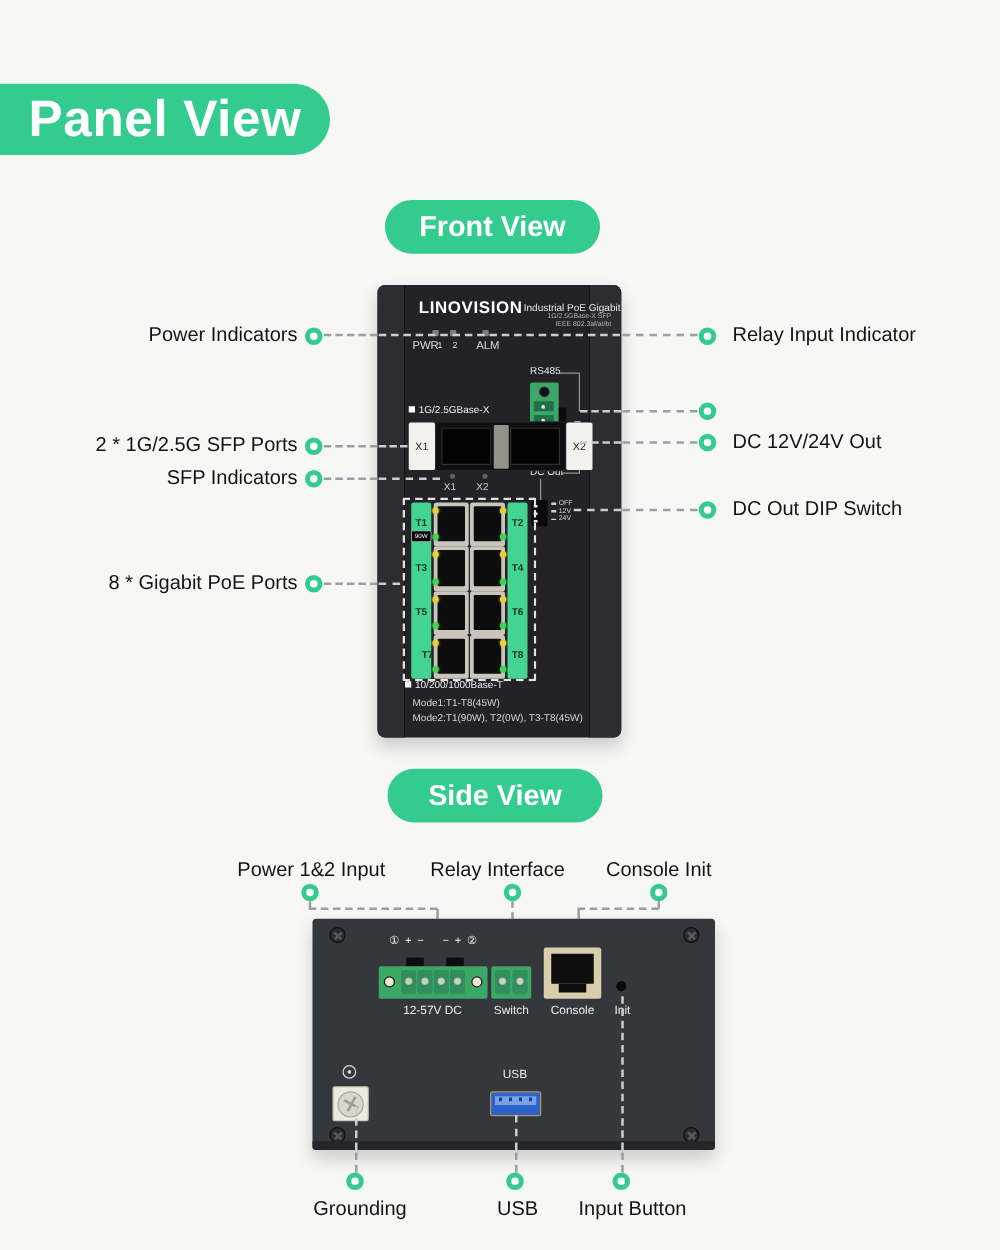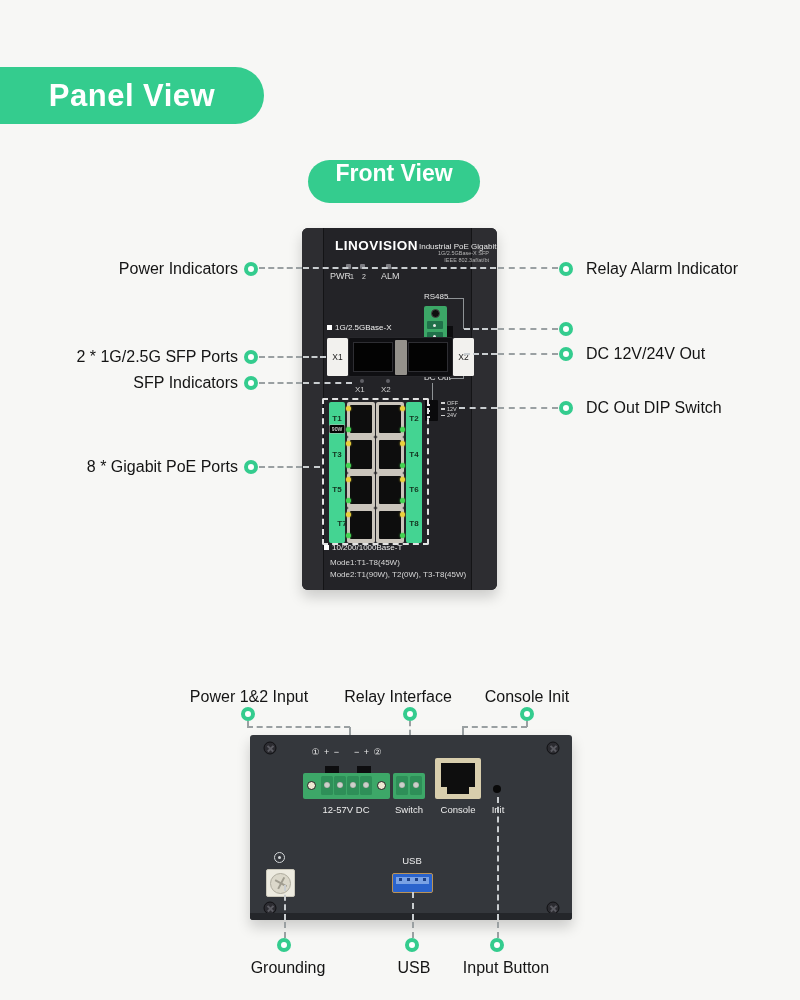--- a/index.html
+++ b/index.html
@@ -4,24 +4,24 @@
 <style>
   :root { --green:#34cc8e; }
   * { margin:0; padding:0; box-sizing:border-box; }
   html,body { background:#ffffff; }
   body { font-family:"Liberation Sans", sans-serif; }
   .canvas { position:relative; width:800px; height:1000px; background:#f7f7f5; overflow:hidden; }
   .abs { position:absolute; }
 
   
   .banner { position:absolute; left:0; top:67px; width:264px; height:57px; background:var(--green);
-            border-radius:0 29px 29px 0; color:#fff; font-size:31px; font-weight:700;
+            border-radius:0 29px 29px 0; color:#fff; font-size:41px; font-weight:700;
             display:flex; align-items:center; justify-content:center; letter-spacing:.5px; }
   .pill { position:absolute; width:172px; height:43px; background:var(--green); border-radius:22px;
-          color:#fff; font-size:23px; font-weight:700; display:flex; justify-content:center; }
+          color:#fff; font-size:23px; font-weight:700; display:flex; align-items:center; justify-content:center; }
 
   
   .lbl { position:absolute; font-size:16px; font-weight:500; color:#141414; white-space:nowrap; }
   .lbl.r { transform:translate(-100%,-50%); }
   .lbl.l { transform:translateY(-50%); }
   .lbl.c { transform:translate(-50%,-50%); }
   .lblblock { position:absolute; font-size:16px; font-weight:500; color:#141414; width:192px; line-height:25px; }
   .dot { position:absolute; width:14px; height:14px; background:#fff; border:4px solid var(--green);
          border-radius:50%; transform:translate(-50%,-50%); }
   .dh { position:absolute; height:0; border-top:2px dashed #9aa0a2; }
@@ -255,34 +255,37 @@
   <div class="dh" style="left:259px;top:267px;width:43px"></div>
   <div class="dh lt" style="left:303px;top:267px;width:193px"></div>
   <div class="dh" style="left:498px;top:267px;width:60px"></div>
   <div class="dh" style="left:259px;top:356px;width:43px"></div>
   <div class="dh lt" style="left:303px;top:356px;width:23px"></div>
   <div class="dh" style="left:259px;top:382px;width:43px"></div>
   <div class="dh lt" style="left:303px;top:382px;width:49px"></div>
   <div class="dh" style="left:259px;top:466px;width:43px"></div>
   <div class="dh lt" style="left:303px;top:466px;width:17px"></div>
 
-  <div class="lbl l" style="left:586px;top:269px">Relay Alarm Indicator</div>
+  <div class="lbl l" style="left:586px;top:269px">Relay Input Indicator</div>
   <div class="lbl l" style="left:586px;top:354px">DC 12V/24V Out</div>
   <div class="lbl l" style="left:586px;top:408px">DC Out DIP Switch</div>
   <i class="dot" style="left:566px;top:269px"></i>
   <i class="dot" style="left:566px;top:329px"></i>
   <i class="dot" style="left:566px;top:354px"></i>
   <i class="dot" style="left:566px;top:408px"></i>
   <div class="dh lt" style="left:464px;top:328px;width:33px"></div>
   <div class="dh" style="left:498px;top:328px;width:60px"></div>
   <div class="dh lt" style="left:464px;top:353px;width:33px"></div>
   <div class="dh" style="left:498px;top:353px;width:60px"></div>
   <div class="dh lt" style="left:459px;top:407px;width:38px"></div>
   <div class="dh" style="left:498px;top:407px;width:60px"></div>
 
+  <div class="pill" style="left:310px;top:615px">
+    <span>Side View</span>
+  </div>
 
   <div class="lbl c" style="left:249px;top:697px">Power 1&amp;2 Input</div>
   <div class="lbl c" style="left:398px;top:697px">Relay Interface</div>
   <div class="lbl c" style="left:527px;top:697px">Console Init</div>
   <i class="dot" style="left:248px;top:714px"></i>
   <i class="dot" style="left:410px;top:714px"></i>
   <i class="dot" style="left:527px;top:714px"></i>
   <div class="dv" style="left:247px;top:721px;height:6px"></div>
   <div class="dh" style="left:247px;top:726px;width:103px"></div>
   <div class="dv" style="left:349px;top:727px;height:8px"></div>

